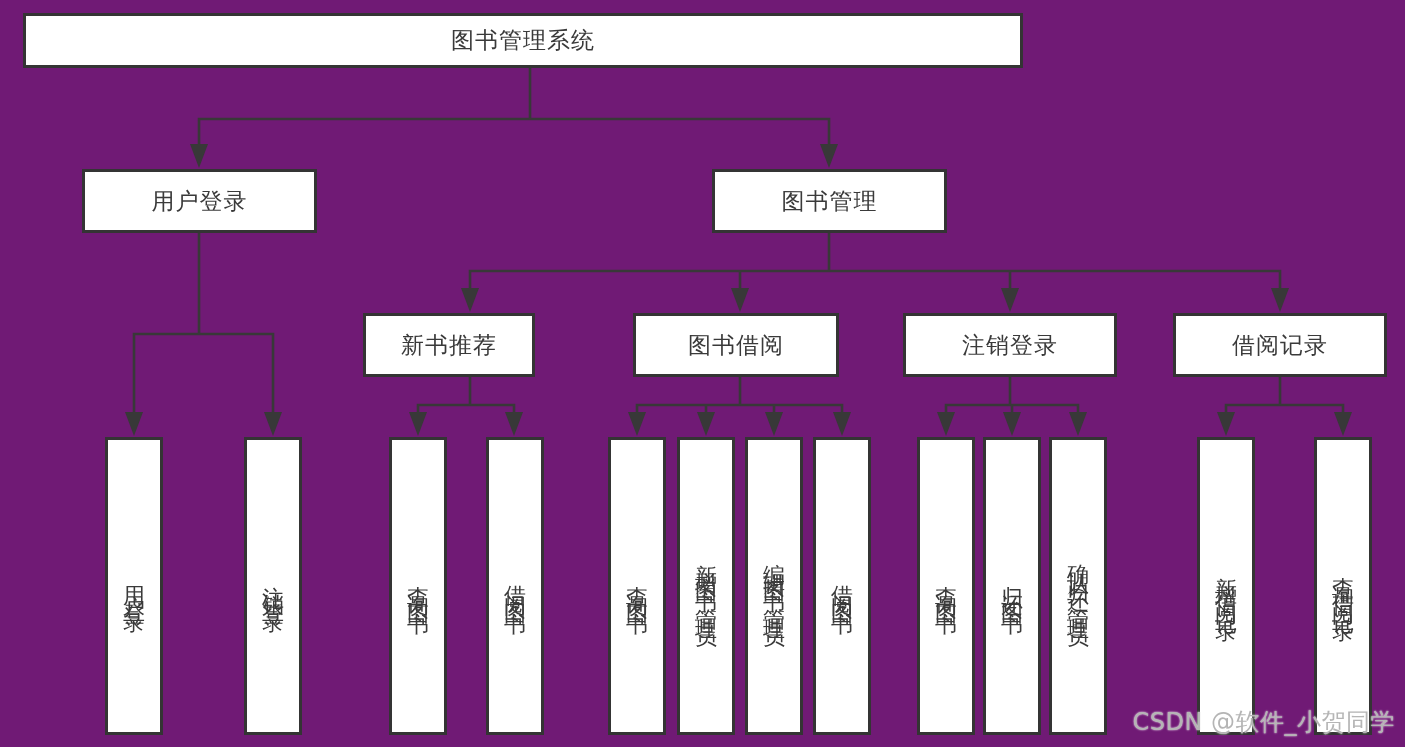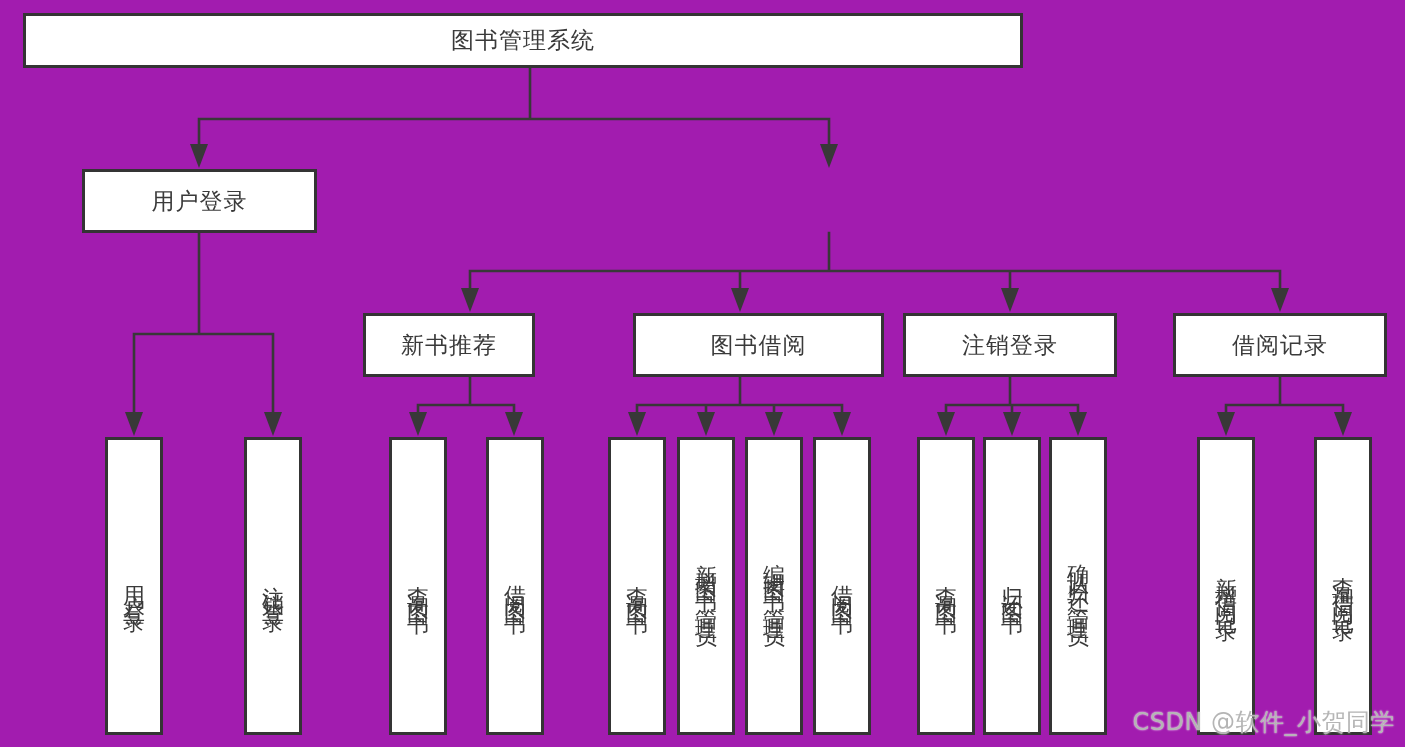--- a/index.html
+++ b/index.html
@@ -1,17 +1,17 @@
 <!DOCTYPE html>
 <html><head>
 <meta charset="utf-8">
 <style>
   html,body{margin:0;padding:0;background:#ffffff;}
   .canvas{
-    position:relative;width:1405px;height:747px;background:#a21caf;overflow:hidden;
+    position:relative;width:1405px;height:747px;background:#701a75;overflow:hidden;
     font-family:"DejaVu Sans","Liberation Sans",sans-serif;color:#3a3a3a;
   }
   .connectors{position:absolute;left:0;top:0;width:1405px;height:747px;}
   .node{
     position:absolute;box-sizing:border-box;background:#ffffff;
     border:3px solid #343434;display:flex;align-items:center;justify-content:center;
   }
   .h-node span{
     font-size:23px;letter-spacing:1px;color:#3a3a3a;white-space:nowrap;
   }
@@ -87,25 +87,28 @@
     </g>
   </svg>
 
   <div class="node h-node" style="left:23px;top:13px;width:1000px;height:55px">
     <span>图书管理系统</span>
   </div>
 
   <div class="node h-node" style="left:82px;top:169px;width:235px;height:64px">
     <span>用户登录</span>
   </div>
+  <div class="node h-node" style="left:712px;top:169px;width:235px;height:64px">
+    <span>图书管理</span>
+  </div>
 
   <div class="node h-node" style="left:363px;top:313px;width:172px;height:64px">
     <span>新书推荐</span>
   </div>
-  <div class="node h-node" style="left:633px;top:313px;width:251px;height:64px">
+  <div class="node h-node" style="left:633px;top:313px;width:206px;height:64px">
     <span>图书借阅</span>
   </div>
   <div class="node h-node" style="left:903px;top:313px;width:214px;height:64px">
     <span>注销登录</span>
   </div>
   <div class="node h-node" style="left:1173px;top:313px;width:214px;height:64px">
     <span>借阅记录</span>
   </div>
 
   <div class="node v-node" style="left:105px;top:437px;width:58px;height:298px">

